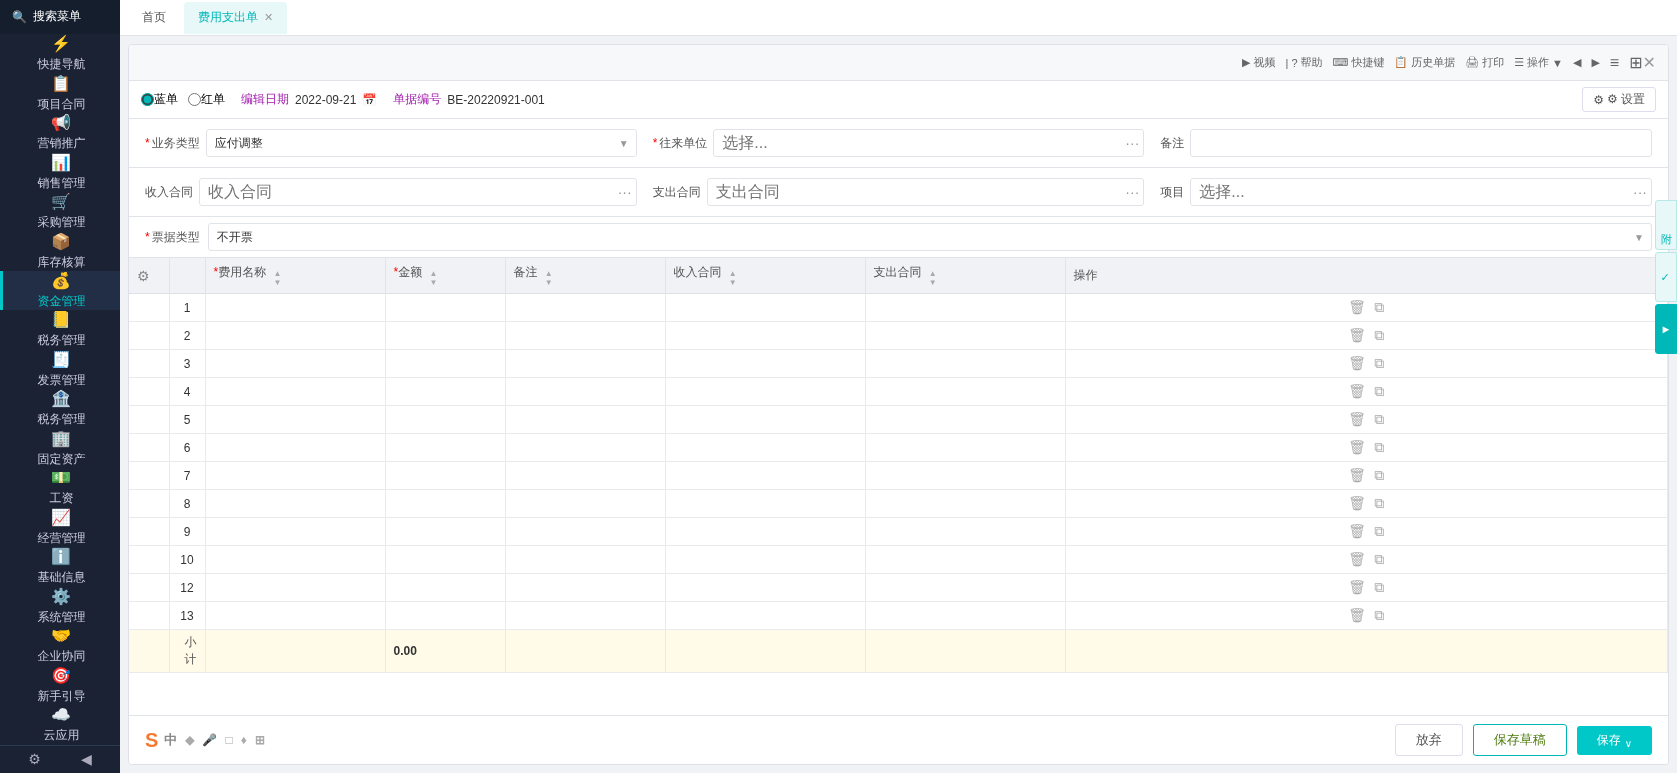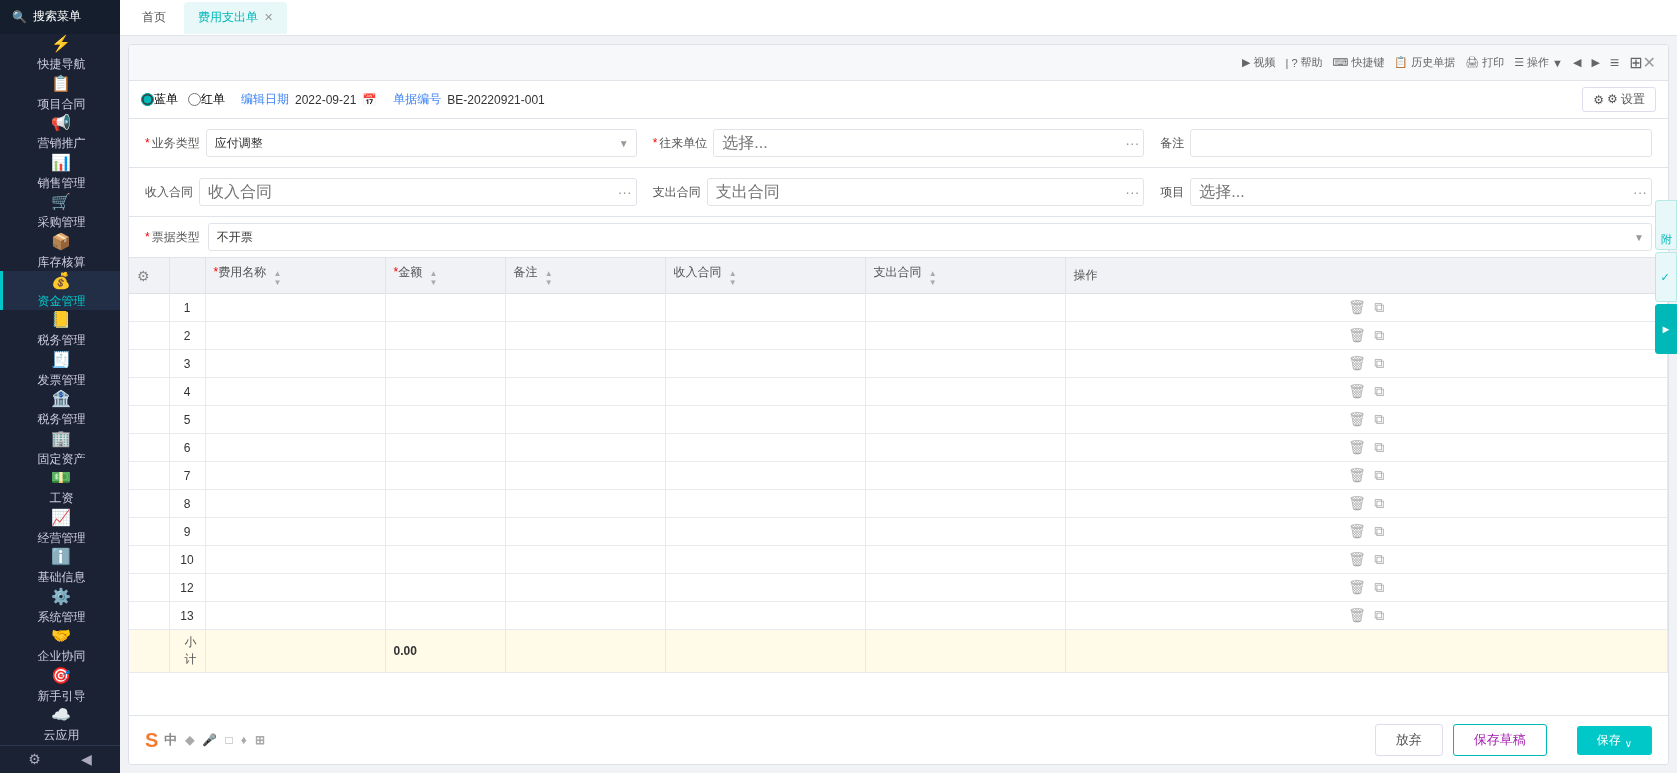--- a/index.html
+++ b/index.html
@@ -127,21 +127,21 @@
       gap: 16px;
       padding: 6px 12px;
       border-bottom: 1px solid #e0e3e8;
       background: #fff;
       flex-wrap: wrap;
     }
     .radio-group { display: flex; gap: 10px; align-items: center; }
     .radio-label { display: flex; align-items: center; cursor: pointer; font-size: 12px; }
     .radio-blue { accent-color: #00b8b8; }
     .field-group { display: flex; align-items: center; gap: 6px; font-size: 12px; color: #555; }
-    .field-label { color: #3b82f6; white-space: nowrap; }
+    .field-label { color: #a21caf; white-space: nowrap; }
     .field-value { color: #333; font-weight: 500; }
 
     .toolbar-right { margin-left: auto; display: flex; align-items: center; gap: 8px; }
     .set-btn {
       background: #fff; border: 1px solid #dde; border-radius: 3px;
       padding: 3px 10px; cursor: pointer; font-size: 11px; color: #555;
       display: flex; align-items: center; gap: 3px;
     }
 
     
@@ -238,26 +238,26 @@
     }
     .brand-area { display: flex; align-items: center; gap: 6px; color: #f47a30; font-size: 18px; font-weight: bold; margin-right: auto; }
     .brand-icons { display: flex; align-items: center; gap: 8px; color: #999; font-size: 16px; }
 
     .btn-discard {
       padding: 6px 20px; border: 1px solid #dde; border-radius: 3px;
       cursor: pointer; background: #fff; color: #555; font-size: 13px;
     }
     .btn-save-draft {
       padding: 6px 20px; border: 1px solid #00b8b8; border-radius: 3px;
-      cursor: pointer; background: #fff; color: #a21caf; font-size: 13px;
+      cursor: pointer; background: #fff; color: #4d7c0f; font-size: 13px;
     }
     .btn-save {
       padding: 6px 20px; border: none; border-radius: 3px;
       cursor: pointer; background: #00c8c8; color: #fff; font-size: 13px;
-      display: flex; align-items: flex-end; gap: 4px; margin-left: 20px;
+      display: flex; align-items: flex-end; gap: 4px;
     }
     .btn-save .arrow { font-size: 10px; }
 
     
     .content-window::-webkit-scrollbar { width: 6px; }
     .content-window::-webkit-scrollbar-thumb { background: #ccc; border-radius: 3px; }
 
     .gear-icon { font-size: 14px; color: #888; cursor: pointer; }
     .required-star { color: #f00; }
   </style>

